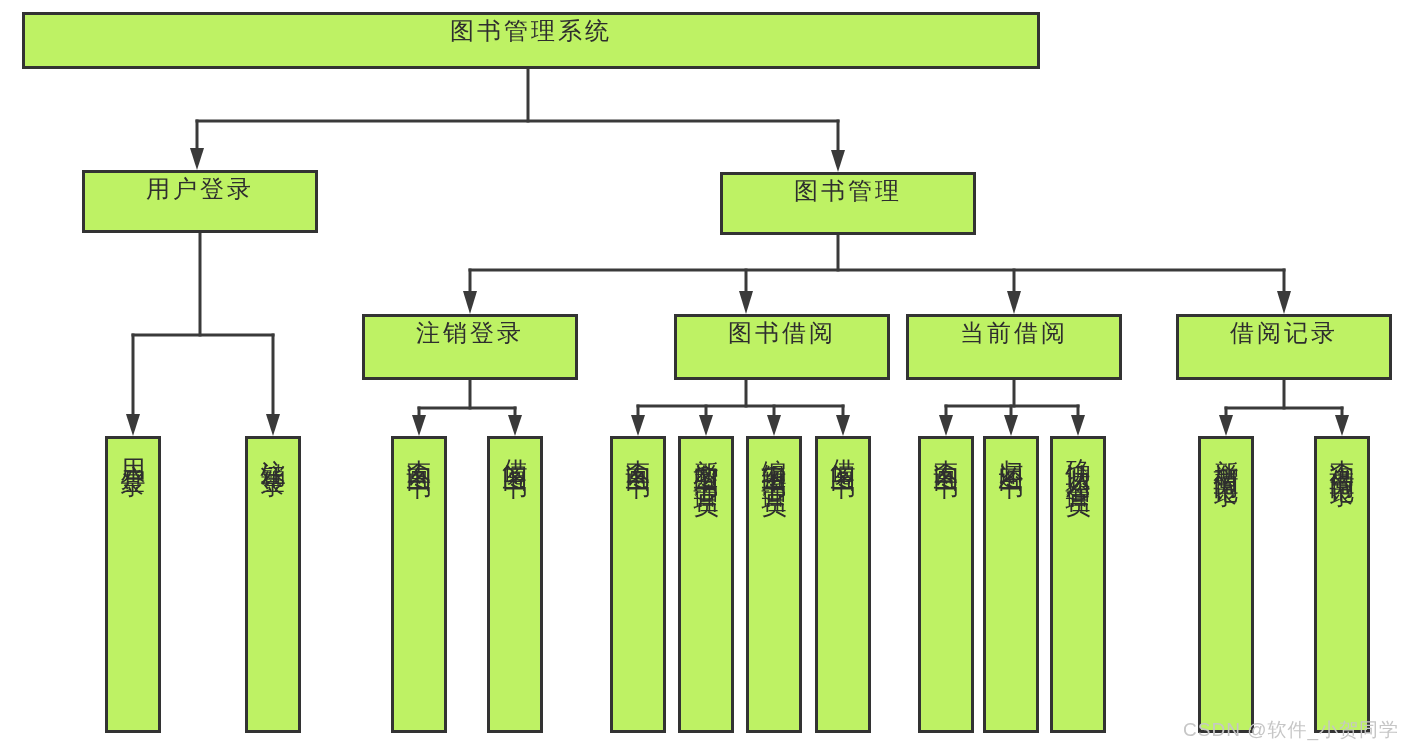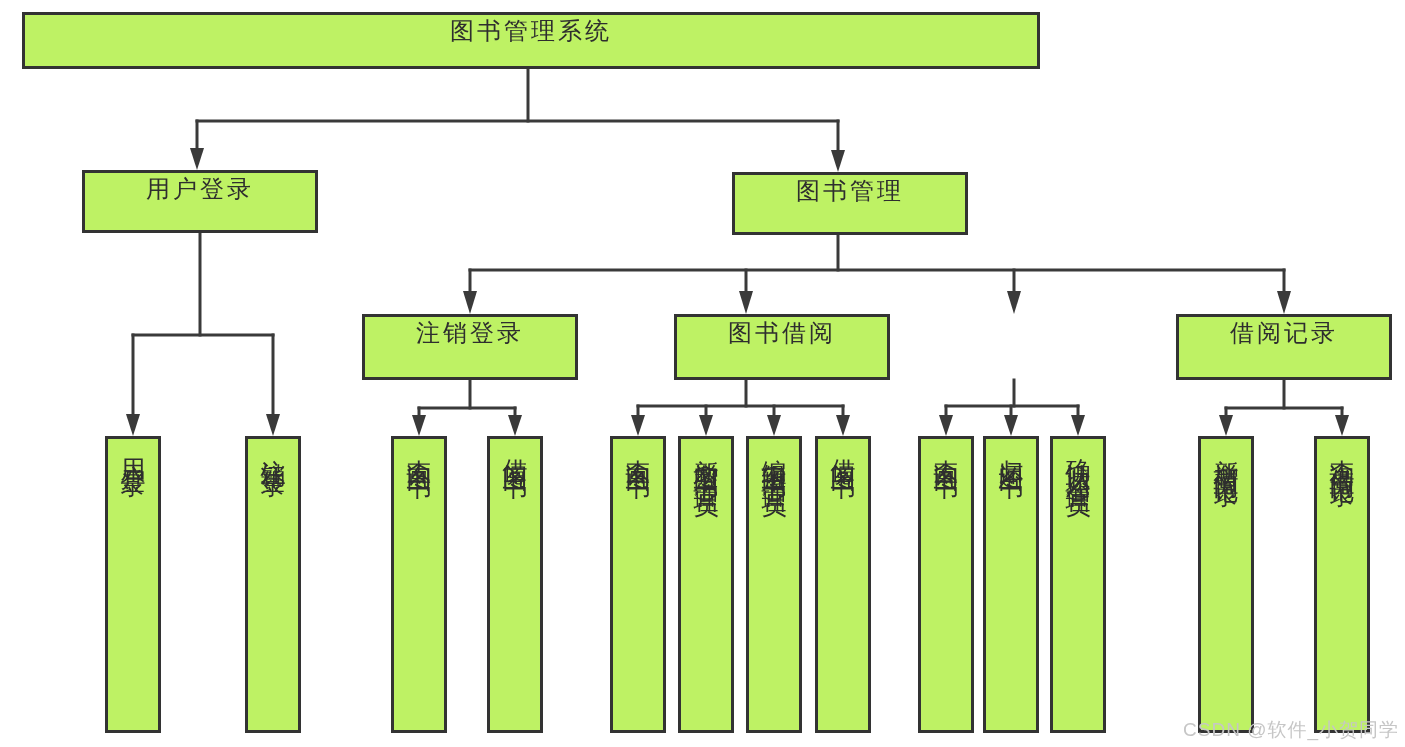--- a/index.html
+++ b/index.html
@@ -42,21 +42,21 @@
     text-orientation: mixed;
     font-size: 25px;
     letter-spacing: 5px;
     line-height: 1;
     color: #2e2e2e;
   }
   
   .n-root   { left: 22px;  top: 12px;  width: 1018px; height: 57px; }
   
   .n-l2a    { left: 82px;  top: 170px; width: 236px;  height: 63px; }
-  .n-l2b    { left: 720px; top: 172px; width: 236px;  height: 63px; margin-left: 12px; }
+  .n-l2b    { left: 720px; top: 172px; width: 256px;  height: 63px; }
   
   .n-l3     { top: 314px; width: 216px; height: 66px; }
   .n-l3a    { left: 362px; }
   .n-l3b    { left: 638px; margin-left: 36px; }
   .n-l3c    { left: 906px; }
   .n-l3d    { left: 1176px; }
   
   .leaf     { top: 436px; width: 56px; height: 297px; }
   .lf-a1 { left: 105px; }  .lf-a2 { left: 245px; }
   .lf-b1 { left: 391px; }  .lf-b2 { left: 487px; }
@@ -168,20 +168,23 @@
   <div class="box n-l2b">
     <span class="hlabel">图书管理</span>
   </div>
 
   <div class="box n-l3 n-l3a">
     <span class="hlabel">注销登录</span>
   </div>
   <div class="box n-l3 n-l3b">
     <span class="hlabel">图书借阅</span>
   </div>
+  <div class="box n-l3 n-l3c">
+    <span class="hlabel">当前借阅</span>
+  </div>
   <div class="box n-l3 n-l3d">
     <span class="hlabel">借阅记录</span>
   </div>
 
   <div class="box leaf lf-a1">
     <span class="vlabel">用户登录</span>
   </div>
   <div class="box leaf lf-a2">
     <span class="vlabel">注销登录</span>
   </div>

